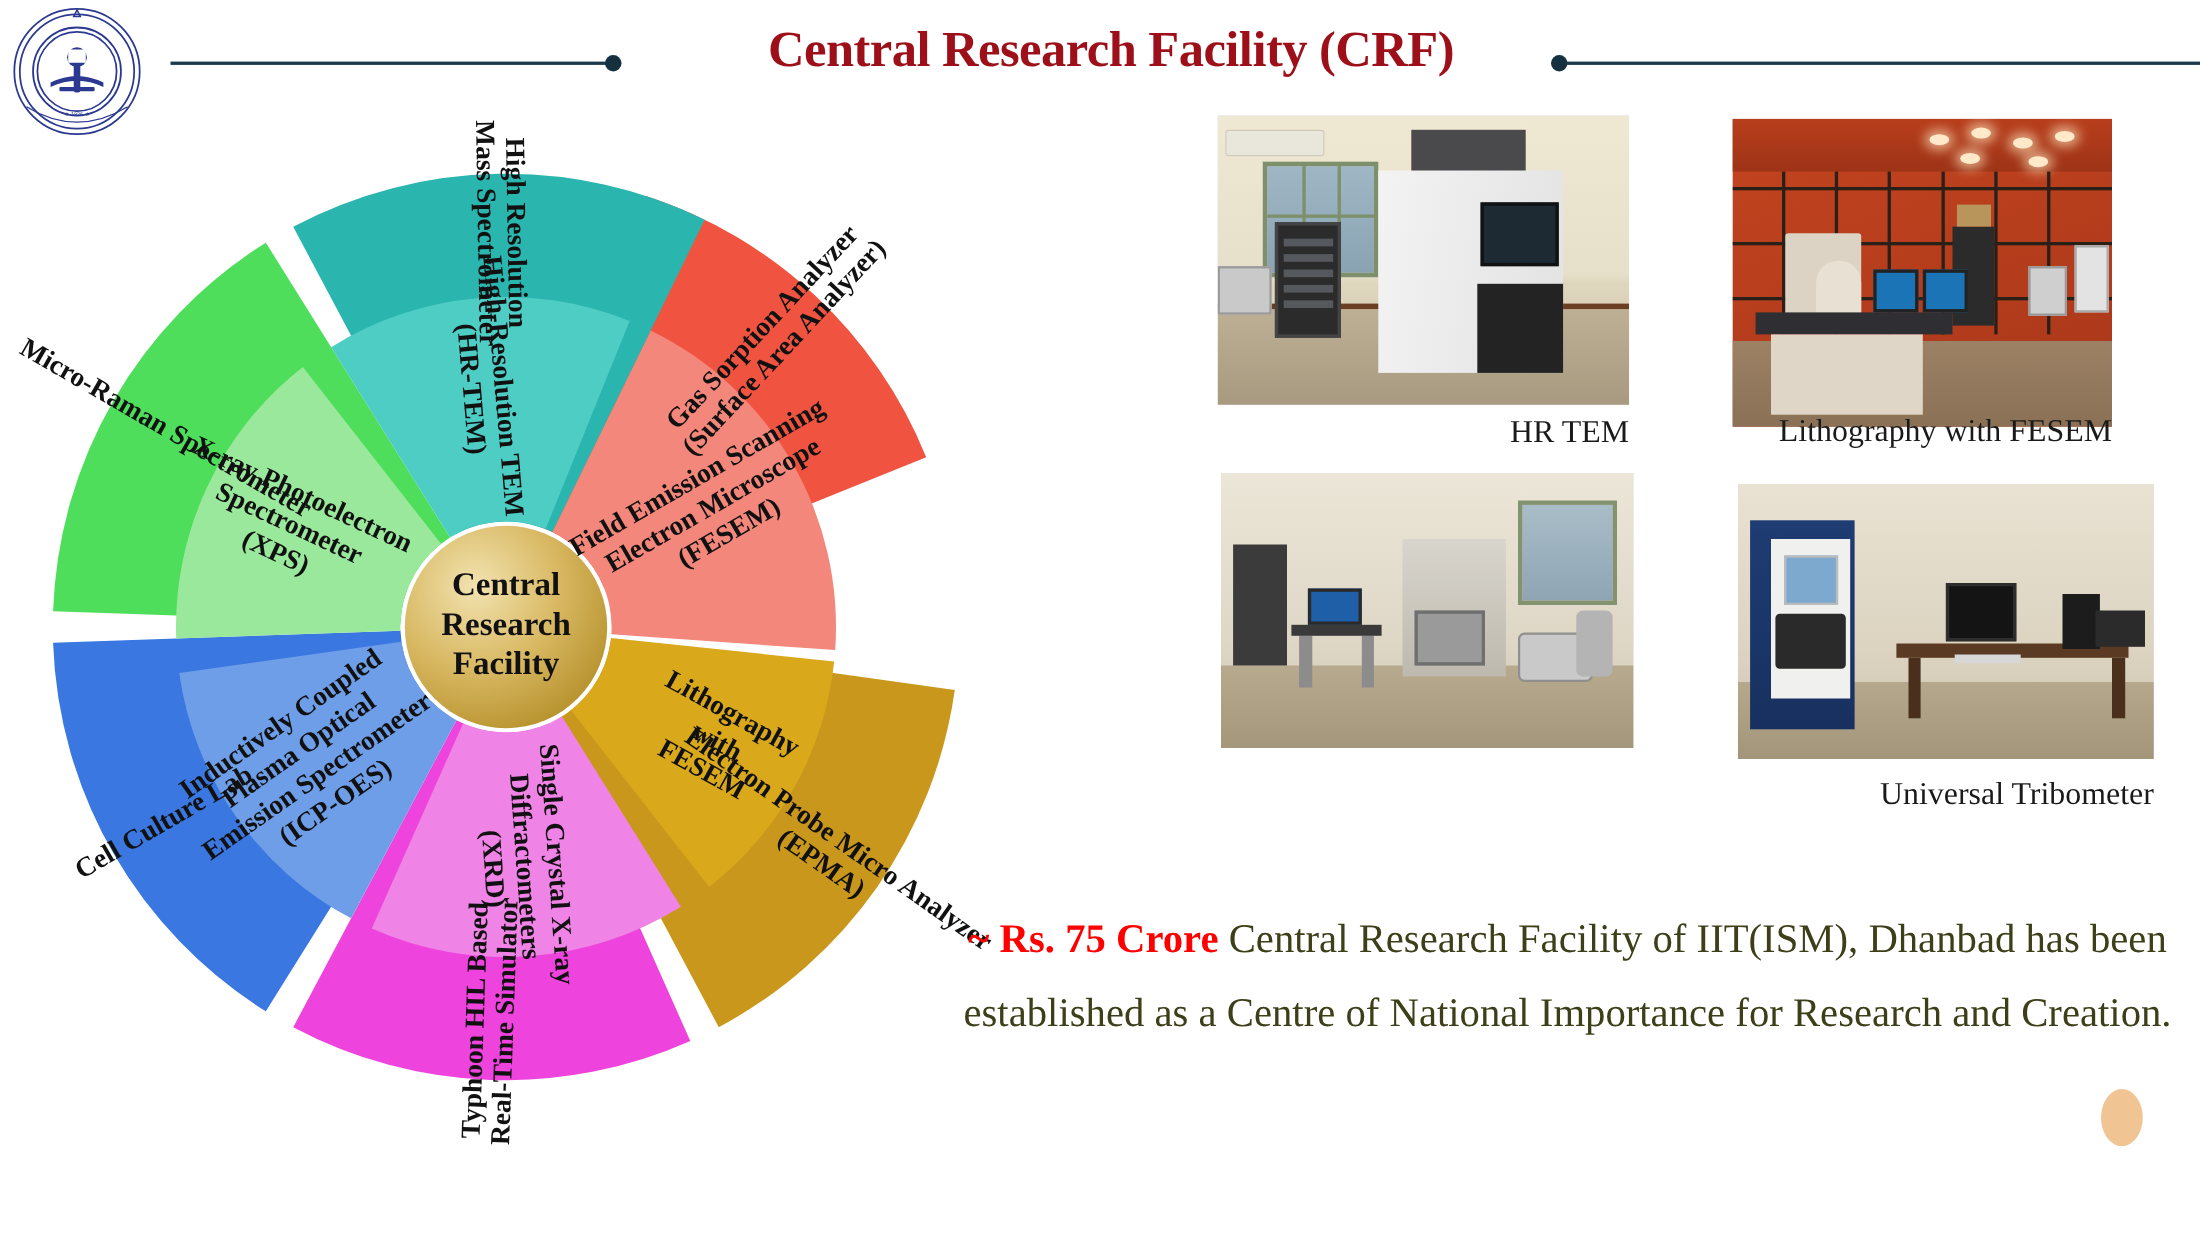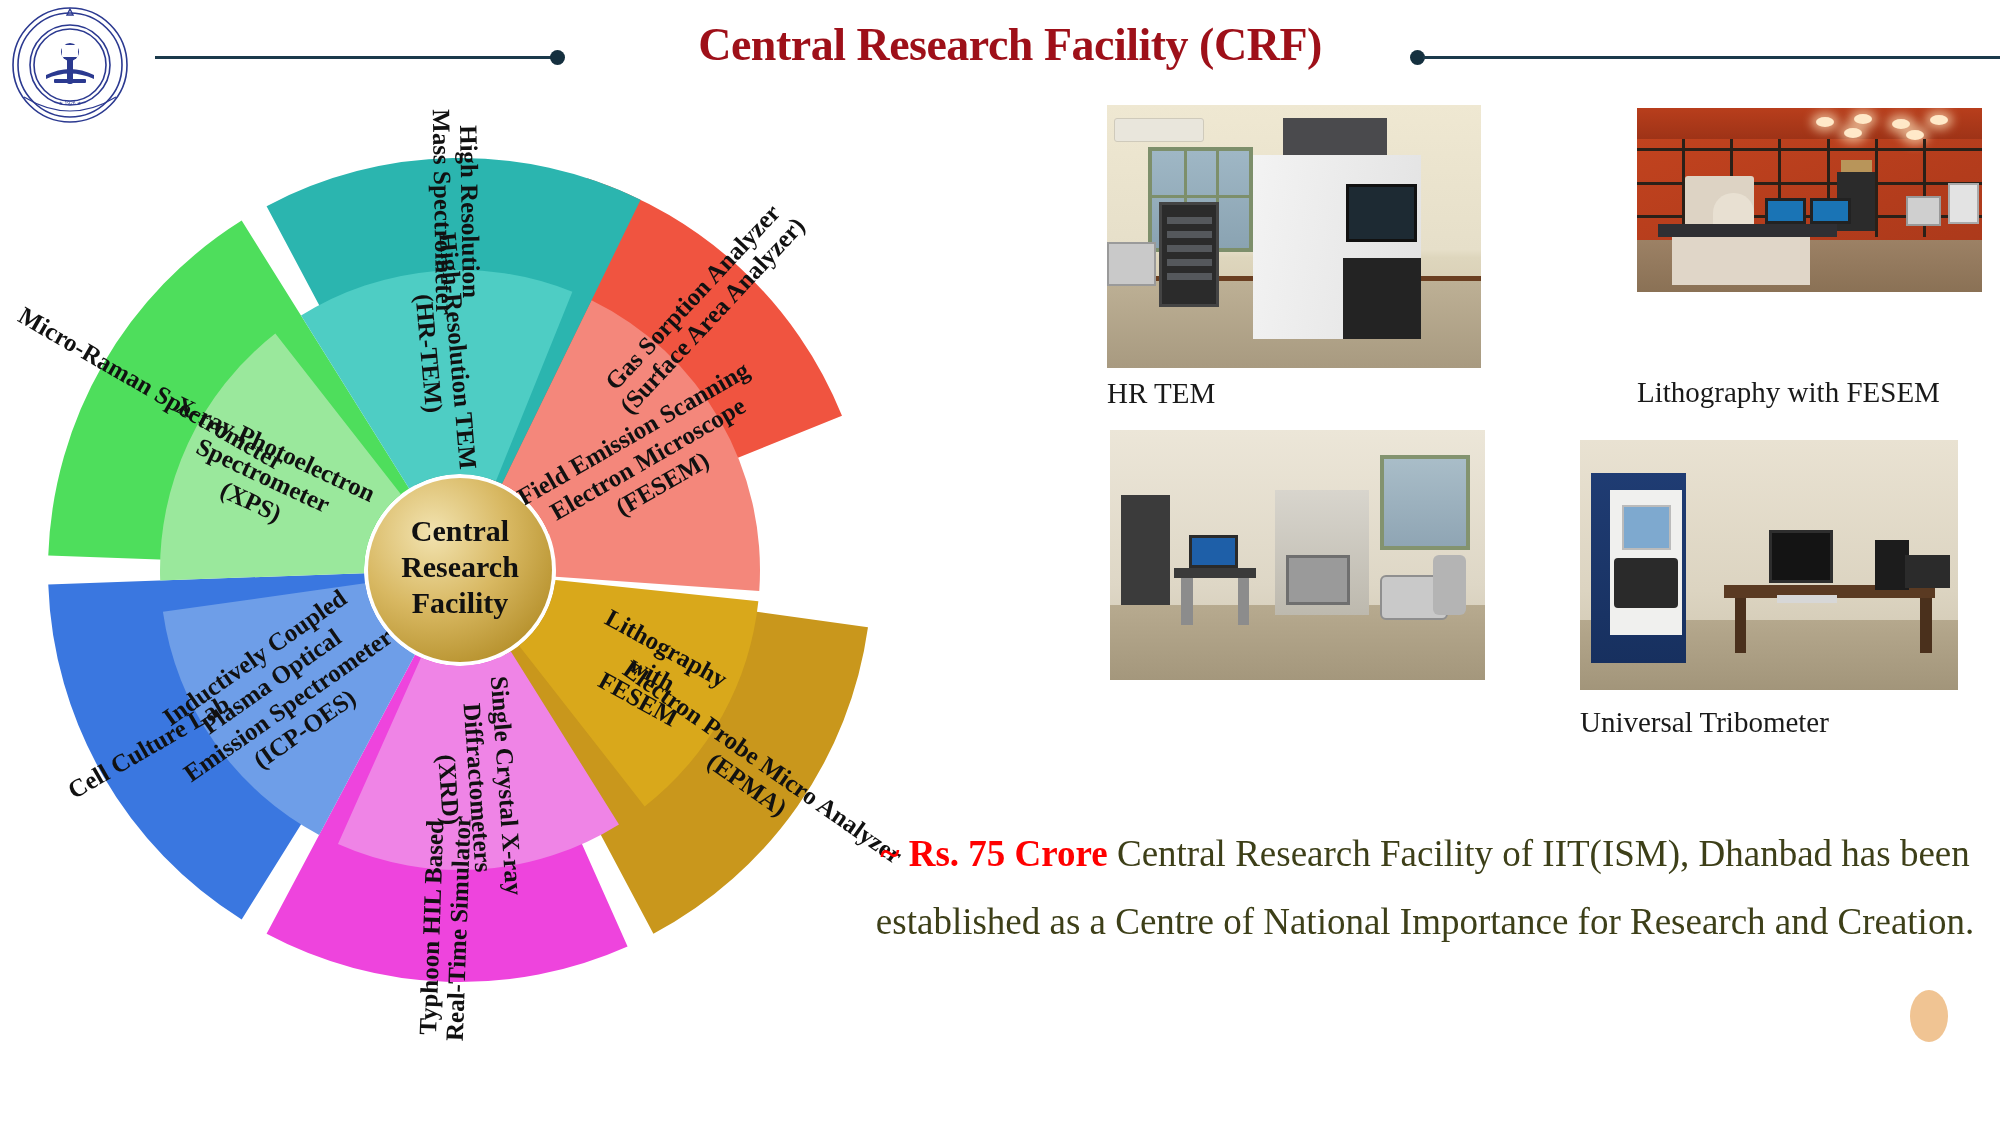--- a/index.html
+++ b/index.html
@@ -33,21 +33,21 @@
   }
   .hub-text {
     font-family:"Liberation Serif","DejaVu Serif",serif;
     font-weight:700; fill:#111; font-size:30px; text-anchor:middle;
   }
 
   
   .photo-card { position:absolute; }
   .photo-frame { width:100%; height:100%; overflow:hidden; position:relative; background:#ddd; }
   .photo-caption {
-    position:absolute; width:100%; text-align:left;
+    position:absolute; width:100%; text-align:right;
     font-size:29px; color:#1a1a1a;
     font-family:"Liberation Serif","DejaVu Serif",serif;
   }
 
   
   .p1-wall { position:absolute; inset:0; background:linear-gradient(#efe8d2,#e6dfc9 55%,#ded6bd 58%,#cdbfa4 100%); }
   .p1-floor { position:absolute; left:0; right:0; bottom:0; height:33%;
      background:linear-gradient(#b3a храм,#b3a68c); background:linear-gradient(#bdb095,#a89a80);}
   .p1-skirt { position:absolute; left:0; right:0; bottom:33%; height:5px; background:#6b3f21;}
   .p1-window { position:absolute; left:11%; top:16%; width:28%; height:40%;
@@ -271,21 +271,21 @@
           <i style="top:68%"></i>
         </div>
       <div class="p1-top"></div>
       <div class="p1-body"></div>
       <div class="p1-glass"></div>
       <div class="p1-dark"></div>
     </div>
     <div class="photo-caption" style="top:272px;">HR TEM</div>
   </div>
 
-  <div class="photo-card" style="left:1637px; top:108px; width:345px; height:184px;">
+  <div class="photo-card" style="left:1575px; top:108px; width:345px; height:280px;">
     <div class="photo-frame">
       <div class="p2-wall"></div>
       <div class="p2-ceil"></div>
       <div class="p2-light" style="left:52%;top:5%"></div>
       <div class="p2-light" style="left:63%;top:3%"></div>
       <div class="p2-light" style="left:74%;top:6%"></div>
       <div class="p2-light" style="left:85%;top:4%"></div>
       <div class="p2-light" style="left:60%;top:11%"></div>
       <div class="p2-light" style="left:78%;top:12%"></div>
       <div class="p2-grid-h" style="top:22%;"></div>

